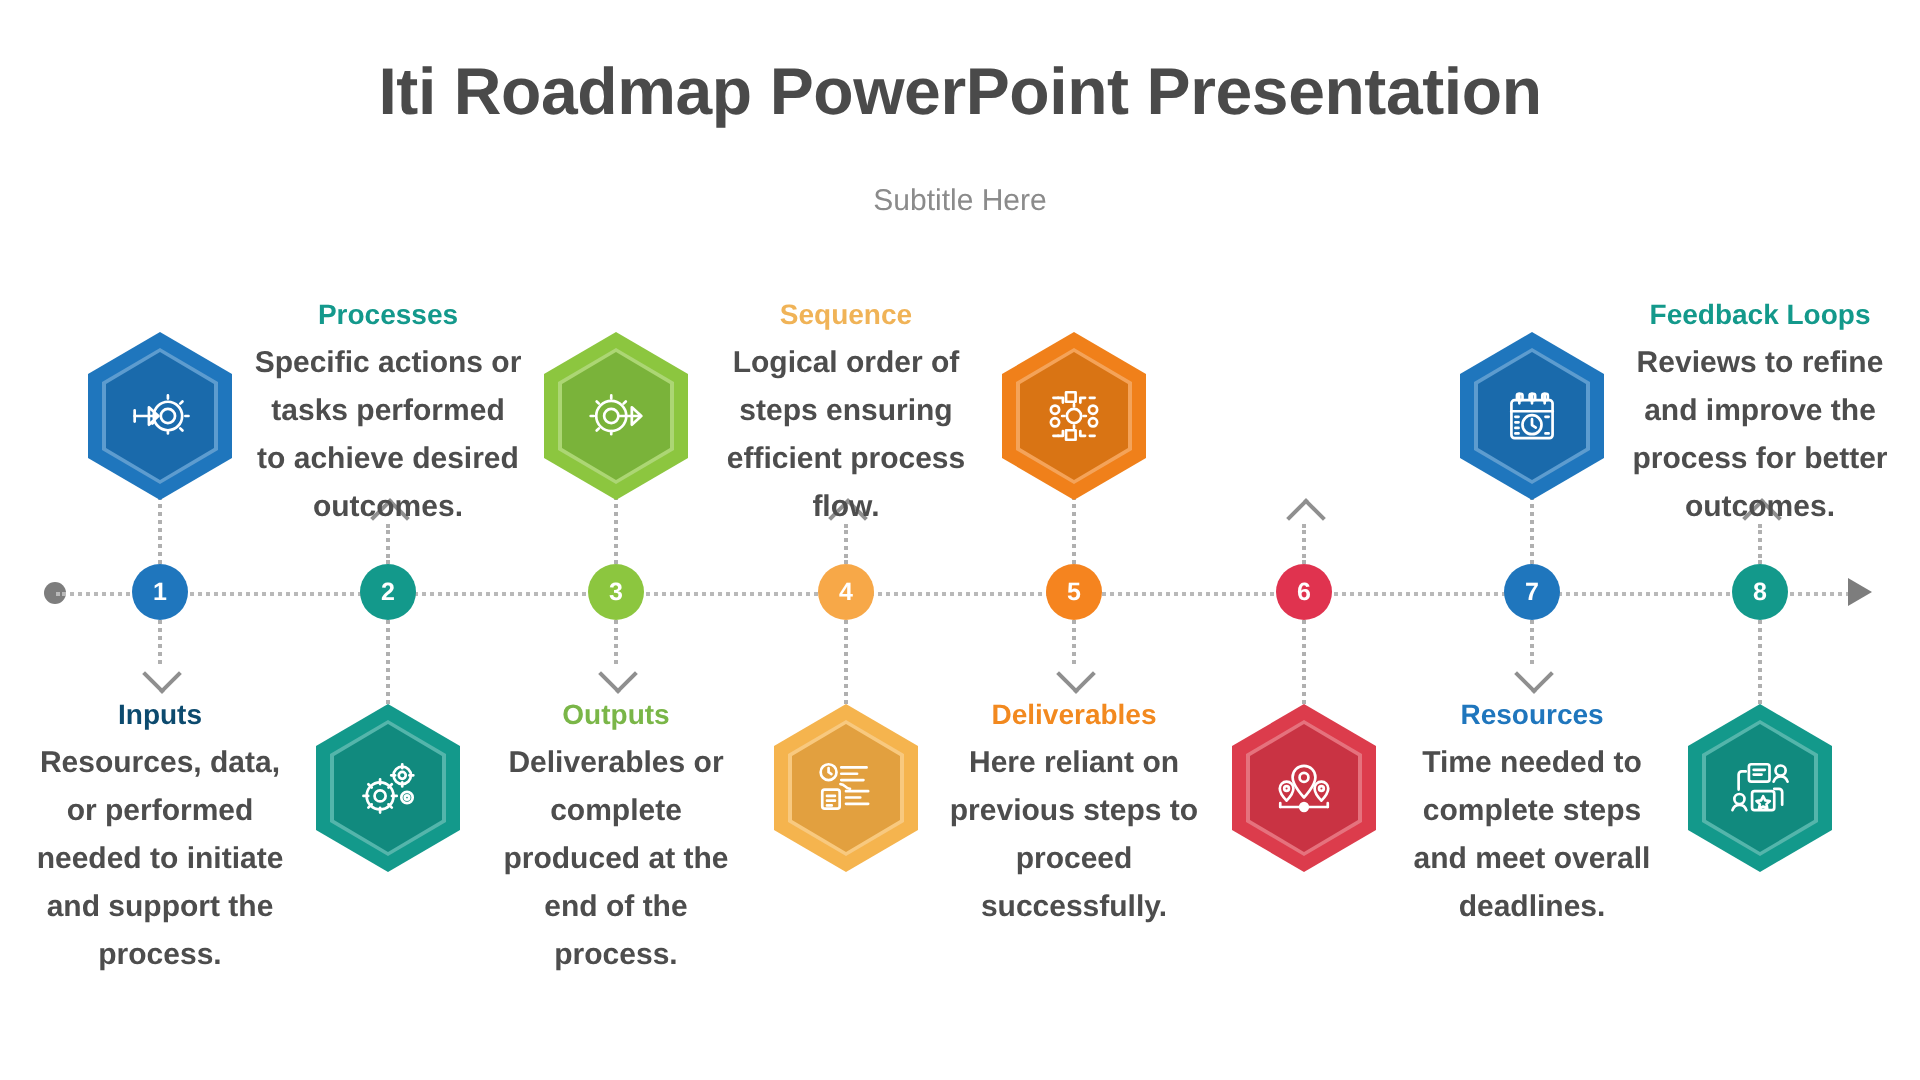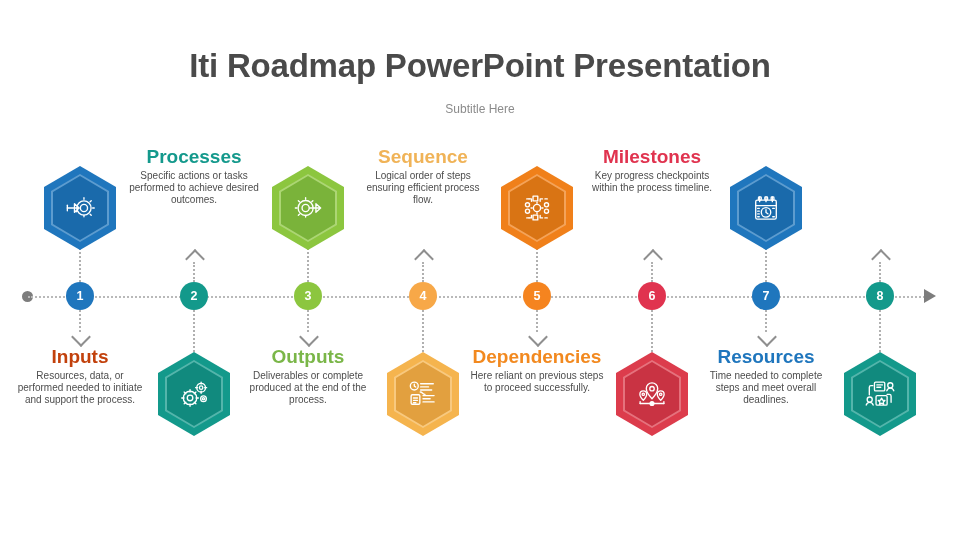--- a/index.html
+++ b/index.html
@@ -22,25 +22,24 @@
     left: 0;
     width: 960px;
     text-align: center;
   }
   #page-title {
     font-size: 33px;
     font-weight: bold;
     color: #4a4a4a;
     letter-spacing: -0.2px;
     line-height: 40px;
-    margin-top: 20px;
   }
   #page-subtitle {
-    margin-top: 16px;
-    font-size: 12px;
+    margin-top: 26px;
+    font-size: 15px;
     color: #8b8b8b;
   }
 
   
   #roadmap {
     position: absolute;
     top: 0;
     left: 0;
     width: 960px;
     height: 540px;
@@ -148,29 +147,30 @@
   .text-block {
     position: absolute;
     left: 50%;
     margin-left: -67px;
     width: 134px;
     text-align: center;
   }
   .text-block.above { top: 148px; }
   .text-block.below { top: 348px; }
   .item-heading {
-    font-size: 19px;
+    font-size: 14px;
     font-weight: bold;
     line-height: 18px;
     margin-bottom: 4px;
   }
   .item-desc {
-    font-size: 10px;
+    font-size: 15px;
     color: #4d4d4d;
-    line-height: 12px;
+    line-height: 24px;
+    font-weight: bold;
   }
 
   
   .stem {
     position: absolute;
     left: 50%;
     margin-left: -1px;
     width: 0;
     border-left: 2px dotted #b0b0b0;
   }
@@ -225,21 +225,21 @@
       <circle cx="29" cy="24" r="9"></circle>
               <circle cx="29" cy="24" r="4.5"></circle>
       <path d="M29 11v4M29 33v4M42 24h-4M20 24h0M38.2 14.8l-2.8 2.8M20.6 27.4l-2.8 2.8M38.2 33.2l-2.8-2.8" stroke-dasharray="2 2"></path>
       <path d="M8 24h14M17 18.5l6 5.5-6 5.5z" fill="none"></path>
       <path d="M8 20.5v7"></path>
     </svg>
           </div>
         </div>
         <div class="num-circle" style="background: rgb(31, 118, 189);">1</div>
         <div class="text-block below">
-          <div class="item-heading" style="color: #c2410c;">Inputs</div>
+          <div class="item-heading" style="color: #0c4a6e;">Inputs</div>
           <div class="item-desc">Resources, data, or performed needed to initiate and support the process.</div>
         </div>
       </div>
       <div class="col" style="left: 194px;">
         <div class="stem hex-below-stem"></div>
         <div class="stem text-above-stem"></div>
         <div class="chev up"></div>
         <div class="hex-wrap below">
           <div class="hex-shape" style="background: rgb(19, 153, 139);"></div>
           <div class="hex-inner-outline"></div>
@@ -330,21 +330,21 @@
               <circle cx="36" cy="28" r="2.6"></circle>
       <circle cx="12" cy="28" r="2.6"></circle>
               <circle cx="36" cy="20" r="2.6"></circle>
       <path d="M14 12.5h3v3M31 12.5h-3v3M14 36.5h3v-3M31 36.5h-3v-3"></path>
       <path d="M11 12.5h3M34 12.5h3M11 36.5h3M34 36.5h3"></path>
     </svg>
           </div>
         </div>
         <div class="num-circle" style="background: rgb(245, 132, 31);">5</div>
         <div class="text-block below">
-          <div class="item-heading" style="color: rgb(242, 137, 31);">Dependencies</div>
+          <div class="item-heading" style="color: rgb(242, 137, 31);">Deliverables</div>
           <div class="item-desc">Here reliant on previous steps to proceed successfully.</div>
         </div>
       </div>
       <div class="col" style="left: 652px;">
         <div class="stem hex-below-stem"></div>
         <div class="stem text-above-stem"></div>
         <div class="chev up"></div>
         <div class="hex-wrap below">
           <div class="hex-shape" style="background: rgb(220, 60, 76);"></div>
           <div class="hex-inner-outline"></div>
@@ -357,24 +357,20 @@
       <circle cx="13" cy="24.3" r="1.5"></circle>
       <path d="M35 20c2.4 0 4.3 1.9 4.3 4.3 0 3.2-4.3 7.7-4.3 7.7s-4.3-4.5-4.3-7.7C30.7 21.9 32.6 20 35 20z"></path>
       <circle cx="35" cy="24.3" r="1.5"></circle>
       <path d="M9 36h30"></path>
               <circle cx="24" cy="36" r="2.4" fill="#fff"></circle>
       <path d="M9 33.6V36M39 33.6V36"></path>
     </svg>
           </div>
         </div>
         <div class="num-circle" style="background: rgb(224, 51, 79);">6</div>
-        <div class="text-block above">
-          <div class="item-heading" style="color: rgb(224, 51, 79);">Milestones</div>
-          <div class="item-desc">Key progress checkpoints within the process timeline.</div>
-        </div>
       </div>
       <div class="col" style="left: 766px;">
         <div class="stem hex-above-stem"></div>
         <div class="stem text-below-stem"></div>
         <div class="chev down"></div>
         <div class="hex-wrap above">
           <div class="hex-shape" style="background: rgb(31, 118, 189);"></div>
           <div class="hex-inner-outline"></div>
           <div class="hex-inner-fill" style="background: rgb(26, 106, 171);"></div>
           <div class="hex-icon">
@@ -413,15 +409,19 @@
               <path d="M32.6 20c.7-2.1 2.3-3.4 4.4-3.4s3.7 1.3 4.4 3.4"></path>
       <circle cx="11" cy="31" r="3.2"></circle>
               <path d="M6.6 38c.7-2.1 2.3-3.4 4.4-3.4s3.7 1.3 4.4 3.4"></path>
       <rect x="19" y="26" width="14" height="12" rx="1.5"></rect>
       <path d="M26 29.2l1.3 2.6 2.9.4-2.1 2 .5 2.9-2.6-1.4-2.6 1.4.5-2.9-2.1-2 2.9-.4z"></path>
       <path d="M15 13.5h-2.5a2 2 0 0 0-2 2V25M33 24.5h3a2 2 0 0 1 2 2v8"></path>
     </svg>
           </div>
         </div>
         <div class="num-circle" style="background: rgb(19, 153, 139);">8</div>
+        <div class="text-block above">
+          <div class="item-heading" style="color: rgb(19, 153, 139);">Feedback Loops</div>
+          <div class="item-desc">Reviews to refine and improve the process for better outcomes.</div>
+        </div>
       </div>
     </div>
 </div>
 
 </body></html>

